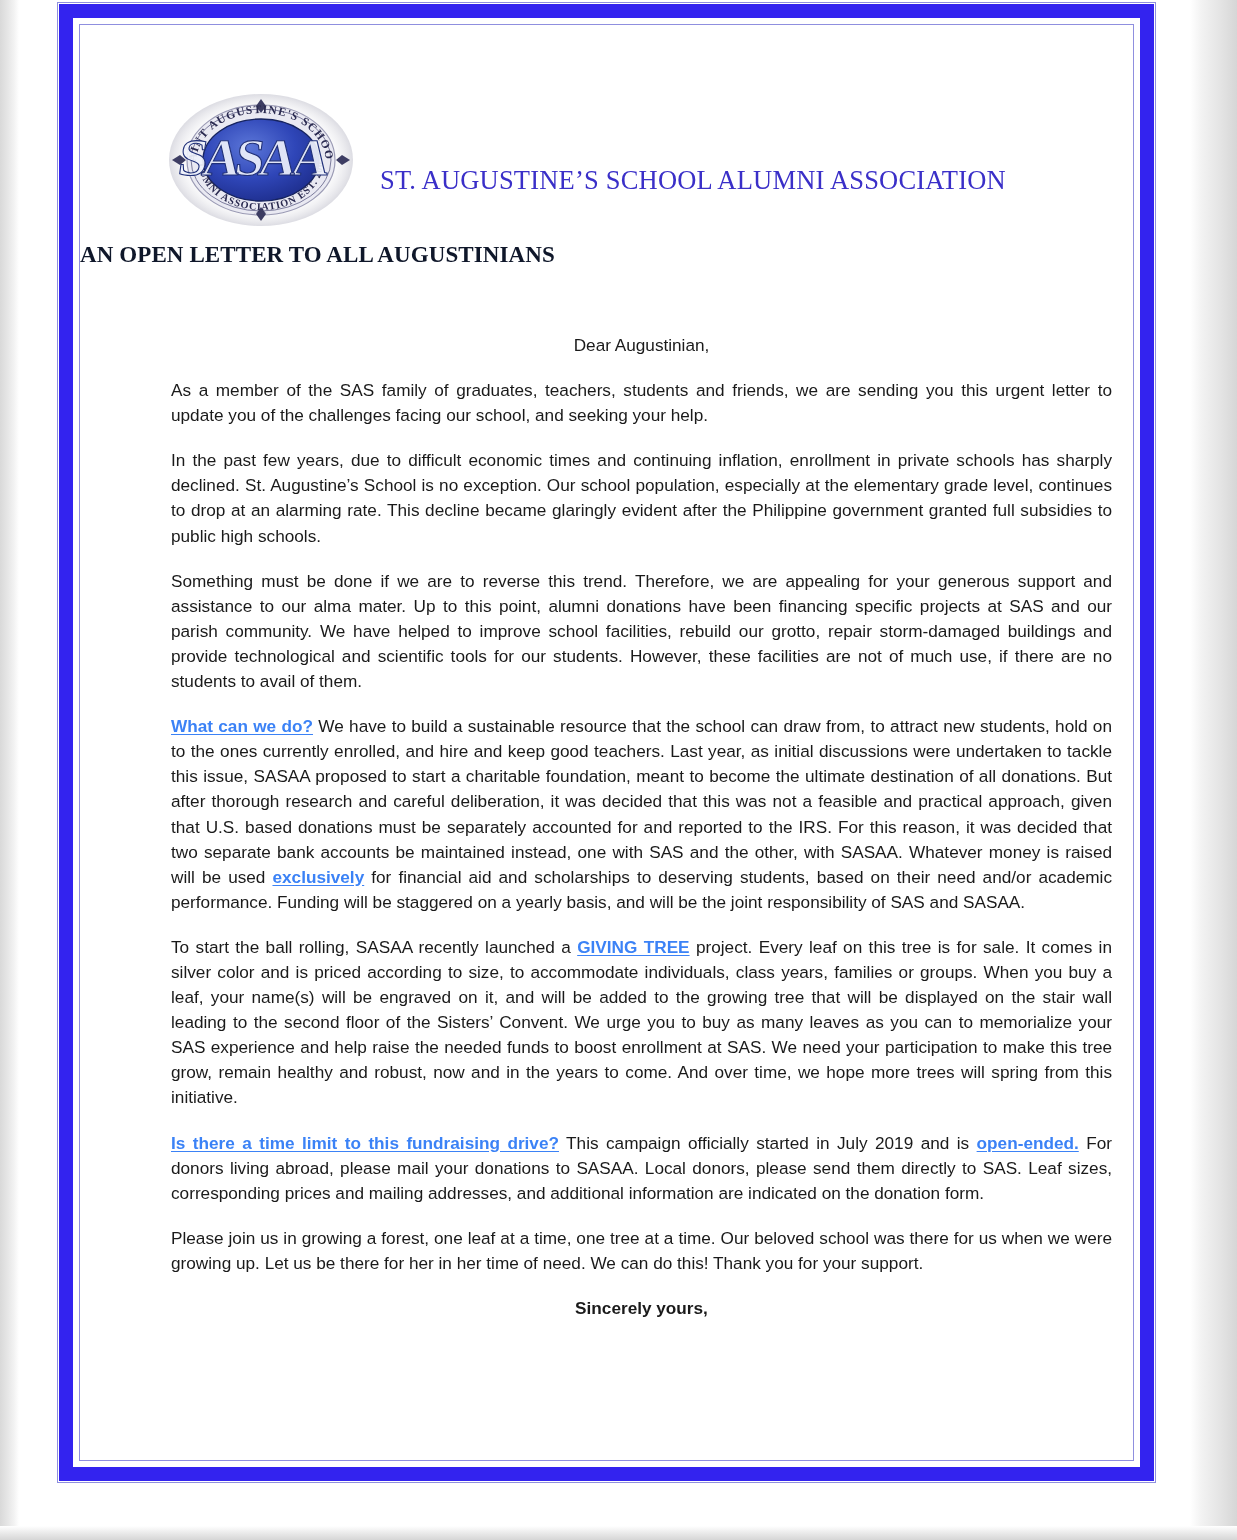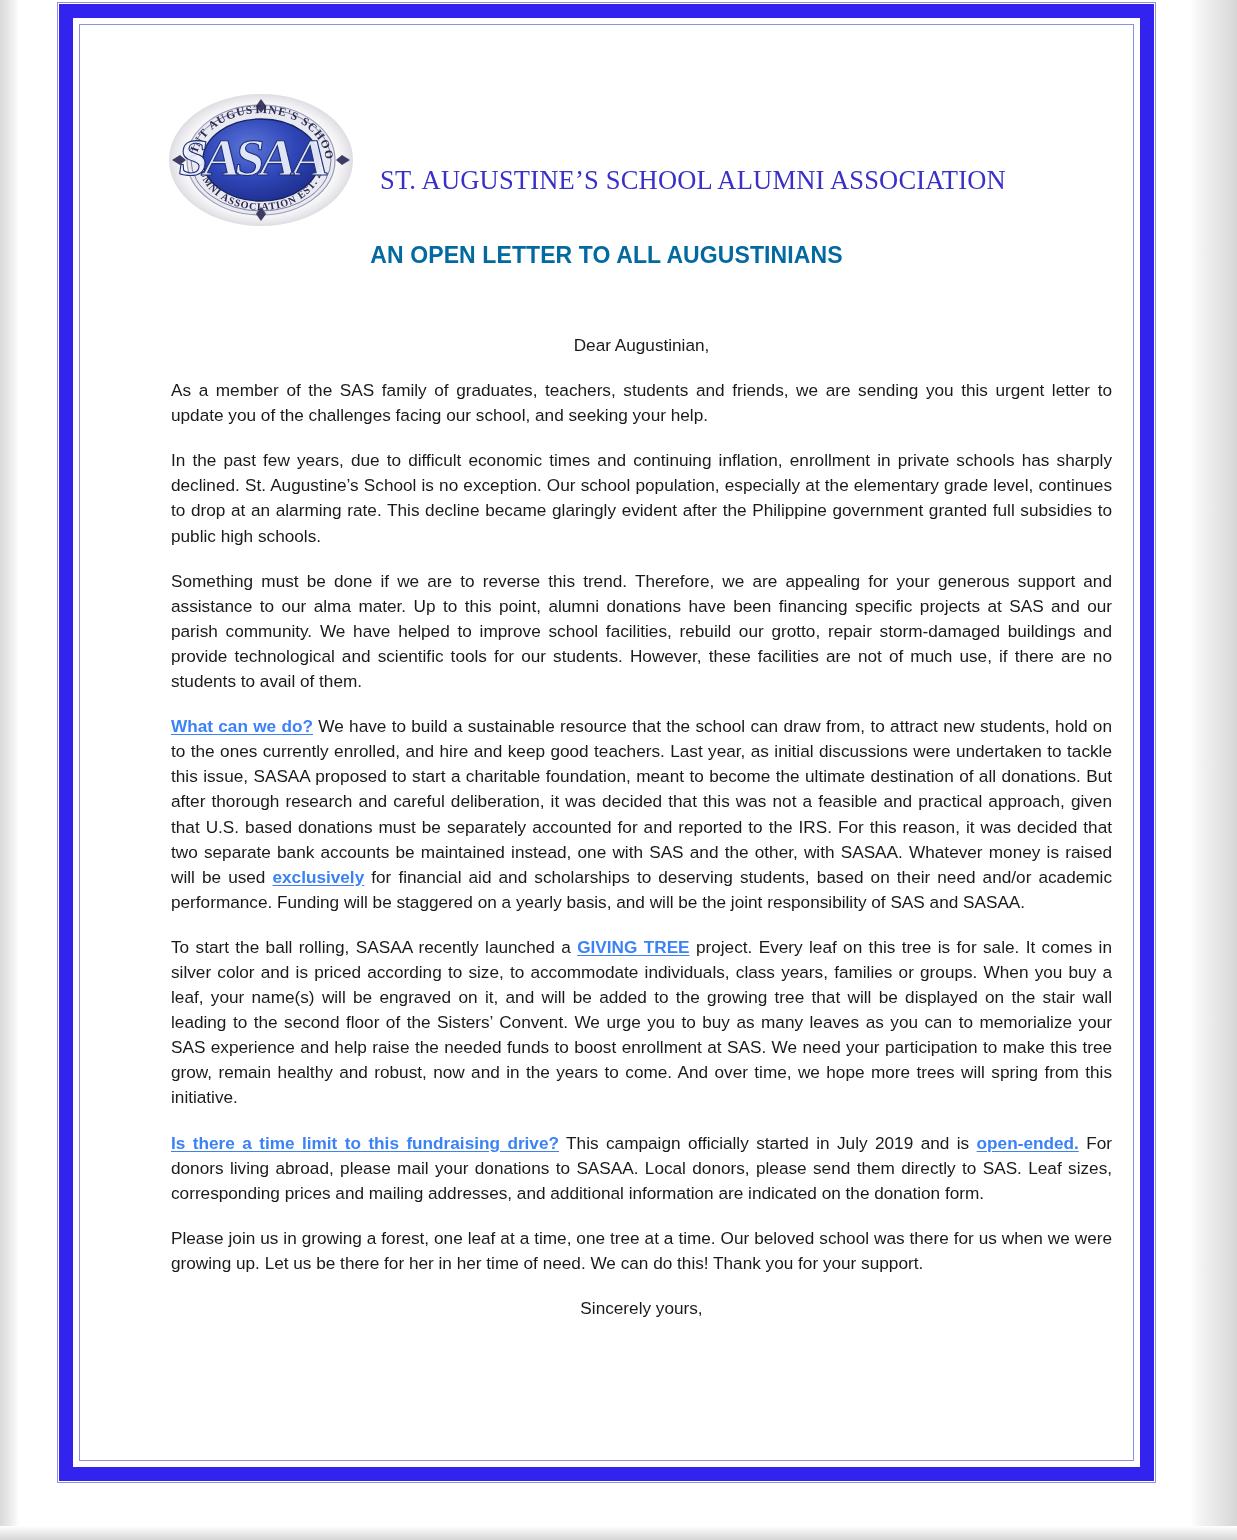--- a/index.html
+++ b/index.html
@@ -120,26 +120,25 @@
     font-size: 26.5px;
     letter-spacing: 0.2px;
     color: #3a2fc8;
     white-space: nowrap;
   }
   .doc-subtitle {
     position: absolute;
     left: 0;
     right: 0;
     top: 217px;
-    text-align: center;
-    font-family: Liberation Sans, sans-serif;
+    font-family: Liberation Serif, serif;
     font-weight: bold;
     font-size: 23px;
     letter-spacing: 0.1px;
-    color: #0369a1;
+    color: #0f172a;
   }
 
   
   .letter-body {
     position: absolute;
     left: 91px;
     right: 30px;
     top: 308px;
     width: 941px;
   }
@@ -155,21 +154,21 @@
   }
   .para.plain { text-align: center; }
 
   .hl {
     color: #3b82f6;
     font-weight: bold;
     text-decoration: underline;
     text-underline-offset: 2px;
   }
 
-  .signoff { margin-bottom: 10px; }
+  .signoff { margin-bottom: 10px; font-weight: bold; }
 </style>
 </head>
 <body>
 
 <div id="canvas">
 
   <div class="edge-shade-left"></div>
   <div class="edge-shade-right"></div>
   <div class="edge-shade-bottom"></div>
 

